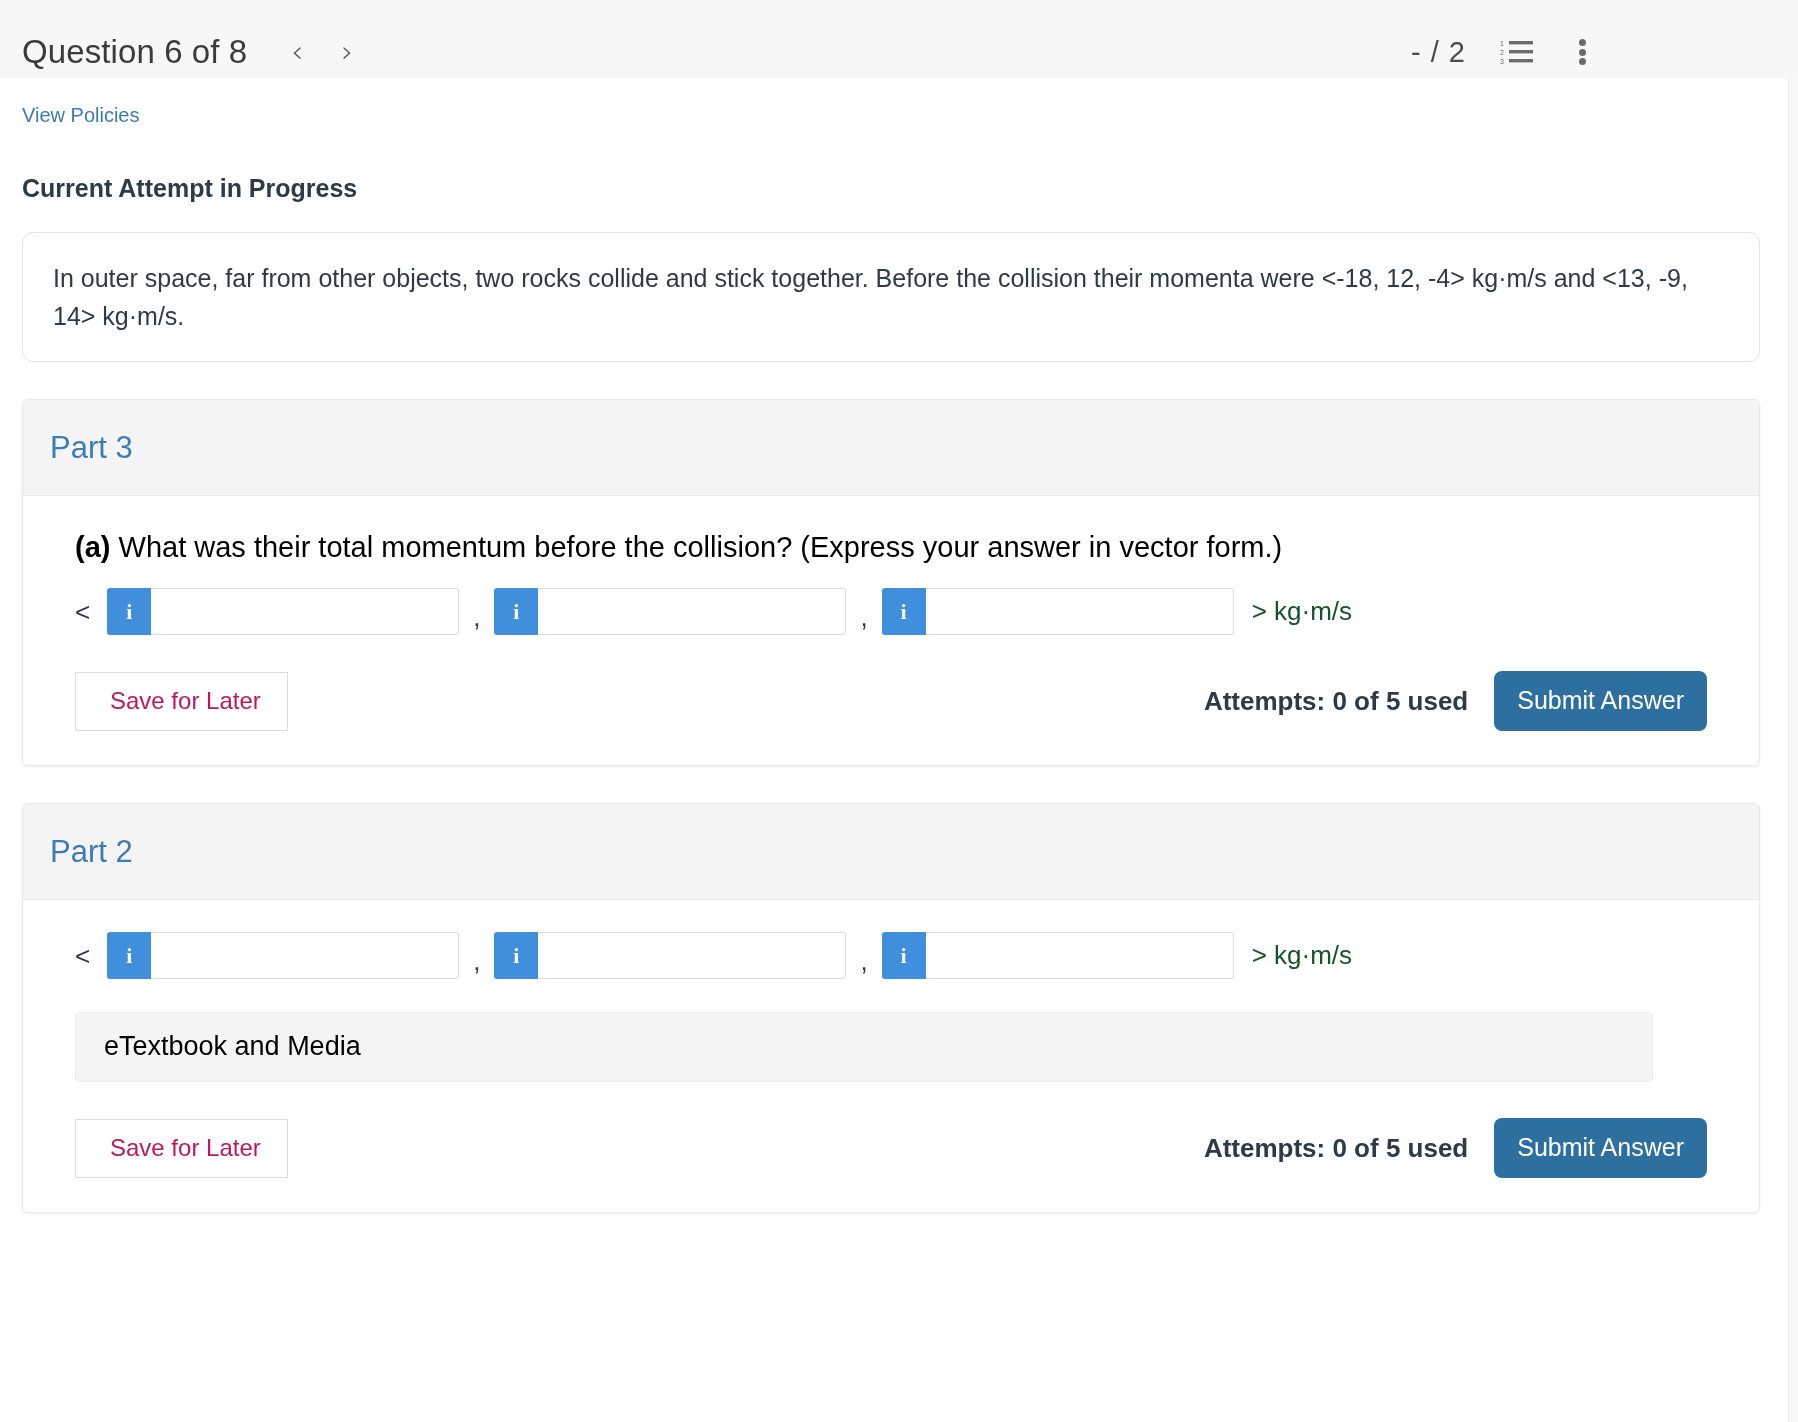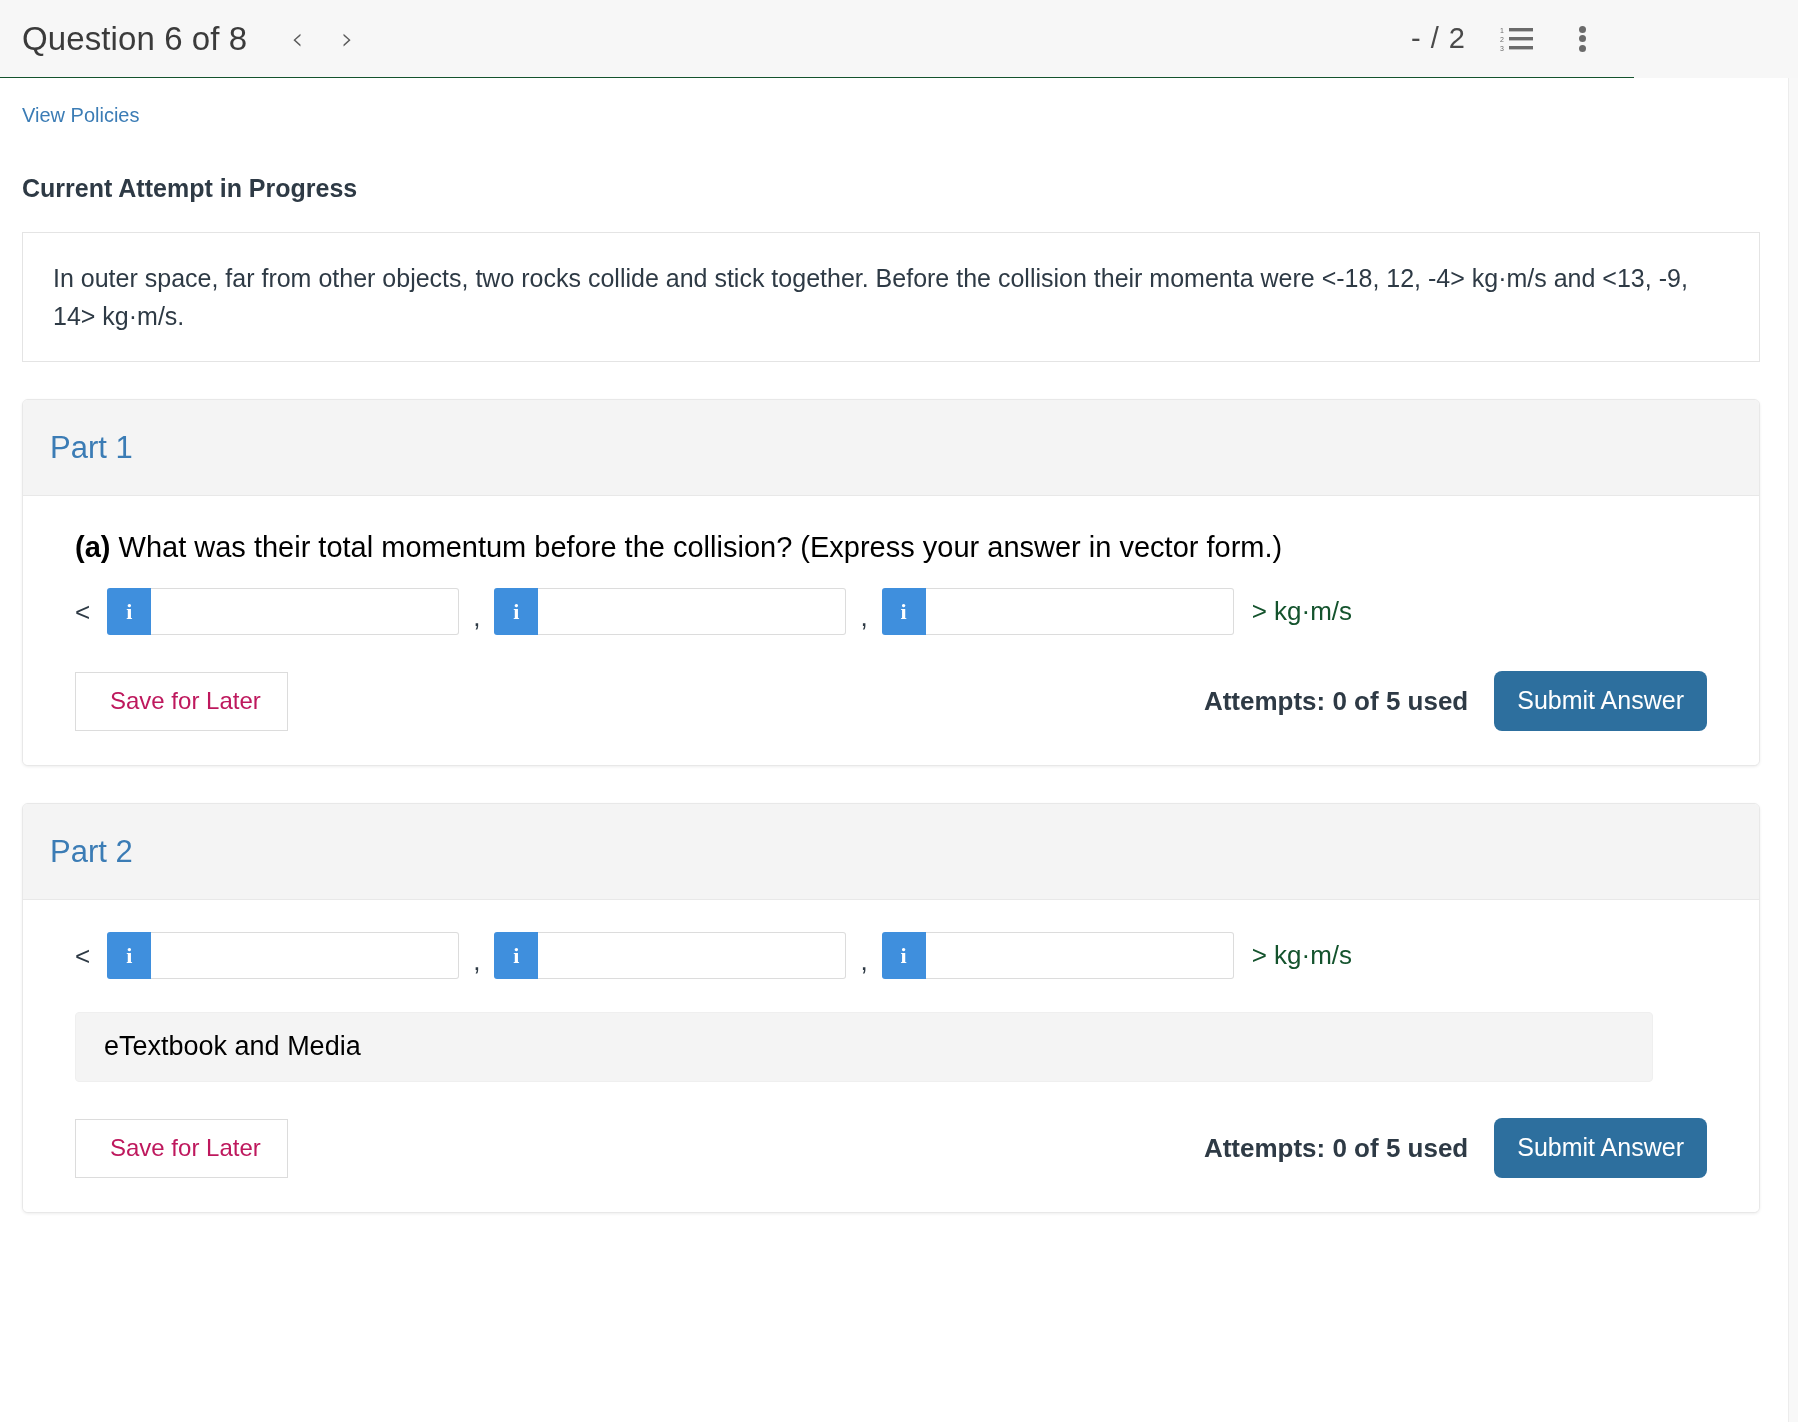--- a/index.html
+++ b/index.html
@@ -16,25 +16,25 @@
   .page {
     position: relative;
     width: 1798px;
     height: 1422px;
     background: #f7f7f7;
   }
 
   
   .topbar {
     position: absolute;
-    left: 0; top: 0;
+    left: 0; top: 16px;
     width: 1634px;
     height: 78px;
     background: #f7f7f7;
-    border-bottom: 1px solid #14532d;
+    border-bottom: 6px solid #14532d;
     display: flex;
     align-items: center;
     padding: 0 22px;
   }
   .q-title {
     font-size: 33px;
     color: #3b3b3b;
     font-weight: 400;
     letter-spacing: 0.1px;
     white-space: nowrap;
@@ -128,21 +128,21 @@
     font-size: 25px;
     font-weight: bold;
     color: #2e3a45;
   }
 
   
   .problem-card {
     margin: 29px 2px 0 3px;
     width: 1738px;
     border: 1px solid #e4e4e4;
-    border-radius: 0;
+    border-radius: 11px;
     background: #fff;
     padding: 27px 30px 26px 30px;
   }
   .problem-text {
     font-size: 25px;
     line-height: 1.50;
     color: #2e3a45;
   }
 
   
@@ -329,21 +329,21 @@
       <div class="attempt-head">Current Attempt in Progress</div>
 
       
       <div class="problem-card">
         <div class="problem-text">In outer space, far from other objects, two rocks collide and stick together. Before the collision their momenta were &lt;-18, 12, -4&gt; kg·m/s and &lt;13, -9, 14&gt; kg·m/s.</div>
       </div>
 
       
       <div class="part-card">
         <div class="part-header">
-          <span class="part-title">Part 1</span>
+          <span class="part-title">Part 3</span>
         </div>
         <div class="part-body">
           <div class="q-text">
             <b>(a)</b>
             <span>What was their total momentum before the collision? (Express your answer in vector form.)</span>
           </div>
 
           <div class="vec-row">
             <span class="angle">&lt;</span>
 

